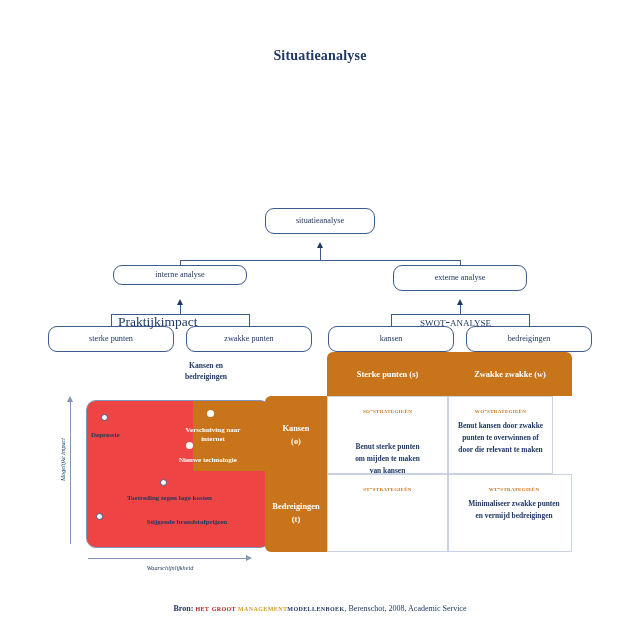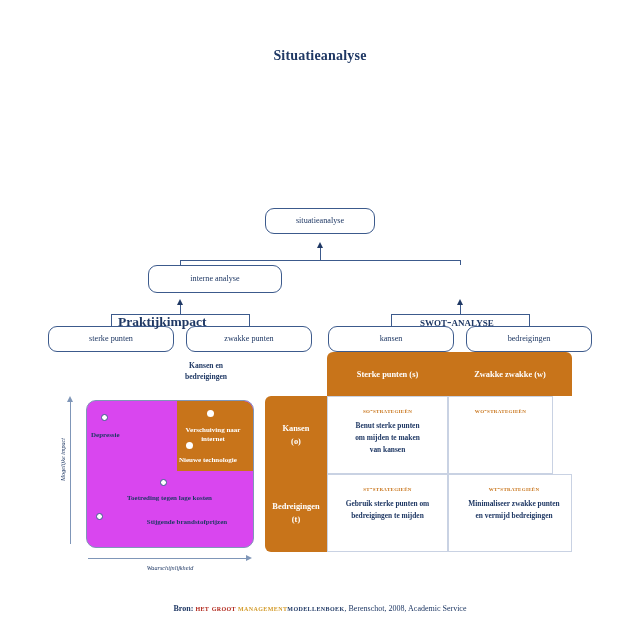--- a/index.html
+++ b/index.html
@@ -9,56 +9,57 @@
     color:#1f3864;position:relative;overflow:hidden;
   }
   .page{position:absolute;inset:0;}
 
   
   .h-main{
     position:absolute;top:48px;left:0;width:640px;text-align:center;
     font-size:14px;font-weight:bold;color:#1f3864;letter-spacing:.2px;
   }
   .h-sec{
-    position:absolute;font-size:13.5px;font-weight:bold;color:#1f3864;
+    position:absolute;font-size:13.5px;font-weight:normal;color:#1f3864;
   }
   .h-left{top:314px;left:118px;}
   .h-right{top:314px;left:420px;font-variant:small-caps;}
 
   
   .tree{position:absolute;top:100px;left:0;width:640px;height:160px;}
   .node{
     position:absolute;box-sizing:border-box;
     border:1px solid #3c5a8c;border-radius:9px;background:#ffffff;
     display:flex;align-items:center;justify-content:center;
     font-size:8.2px;color:#1f3864;text-align:center;line-height:1.1;
   }
   .n-top{left:265px;top:108px;width:110px;height:26px;}
-  .n-int{left:113px;top:165px;width:134px;height:28px;margin-left:35px;}
+  .n-int{left:113px;top:165px;width:134px;height:20px;}
   .n-ext{left:393px;top:165px;width:134px;height:26px;}
   .n-s{left:48px;top:226px;width:126px;height:26px;}
   .n-w{left:186px;top:226px;width:126px;height:26px;}
   .n-o{left:328px;top:226px;width:126px;height:26px;}
   .n-t{left:466px;top:226px;width:126px;height:26px;}
 
   .ln{position:absolute;background:#3c5a8c;}
   .ln-h{height:1px;}
   .ln-v{width:1px;}
   .arw{
     position:absolute;width:0;height:0;
     border-left:3.5px solid transparent;border-right:3.5px solid transparent;
     border-bottom:6px solid #1f3864;
   }
 
   
   .chart{position:absolute;left:48px;top:352px;width:210px;height:230px;}
   .chart-box{
     position:absolute;left:38px;top:48px;width:166px;height:146px;
-    border:1px solid #7f96b8;border-radius:10px;background:#d946ef;
+    border:1px solid #7f96b8;border-radius:10px;background:#ef4444;
     overflow:hidden;
+    padding-left:16px;
   }
   .chart-hot{
     position:absolute;right:0;top:0;width:76px;height:70px;
     background:#c8741a;border-radius:0 9px 0 0;
   }
   .axis-y{position:absolute;left:22px;top:50px;width:1px;height:142px;background:#7f96b8;}
   .axis-y-head{position:absolute;left:18.5px;top:44px;width:0;height:0;
     border-left:3.5px solid transparent;border-right:3.5px solid transparent;
     border-bottom:6px solid #7f96b8;}
   .axis-x{position:absolute;left:40px;top:206px;width:160px;height:1px;background:#7f96b8;}
@@ -133,20 +134,23 @@
 
     <div class="arw" style="left:316.5px;top:142px;"></div>
     <div class="ln ln-v" style="left:320px;top:148px;height:12px;"></div>
     <div class="ln ln-h" style="left:180px;top:160px;width:280px;"></div>
     <div class="ln ln-v" style="left:180px;top:160px;height:5px;"></div>
     <div class="ln ln-v" style="left:460px;top:160px;height:5px;"></div>
 
     <div class="node n-int">
       <span>interne analyse</span>
     </div>
+    <div class="node n-ext">
+      <span>externe analyse</span>
+    </div>
 
     <div class="arw" style="left:176.5px;top:199px;"></div>
     <div class="ln ln-v" style="left:180px;top:205px;height:9px;"></div>
     <div class="ln ln-h" style="left:111px;top:214px;width:138px;"></div>
     <div class="ln ln-v" style="left:111px;top:214px;height:12px;"></div>
     <div class="ln ln-v" style="left:249px;top:214px;height:12px;"></div>
 
     <div class="arw" style="left:456.5px;top:199px;"></div>
     <div class="ln ln-v" style="left:460px;top:205px;height:9px;"></div>
     <div class="ln ln-h" style="left:391px;top:214px;width:138px;"></div>
@@ -211,39 +215,40 @@
 
     <div class="sw-rowhead" style="left:0;top:44px;width:62px;height:78px;border-radius:6px 0 0 0;">
       <span>Kansen</span>
       <span>(o)</span>
     </div>
     <div class="sw-rowhead" style="left:0;top:122px;width:62px;height:78px;border-radius:0 0 0 6px;">
       <span>Bedreigingen</span>
       <span>(t)</span>
     </div>
 
-    <div class="sw-cell" style="left:62px;top:44px;width:121px;height:78px;">
+    <div class="sw-cell" style="left:62px;top:44px;width:121px;height:78px;gap:21px;">
       <div class="ttl">so-strategieën</div>
       <div class="txt">
         <div>Benut sterke punten</div>
           <div>om mijden te maken</div>
           <div>van kansen</div>
       </div>
     </div>
 
     <div class="sw-cell" style="left:183px;top:44px;width:105px;height:78px;">
       <div class="ttl">wo-strategieën</div>
+      <div class="txt">
+        <div>Benut kansen door zwakke</div>
+          <div>punten te overwinnen of</div>
+          <div>door die relevant te maken</div>
+      </div>
     </div>
 
     <div class="sw-cell" style="left:62px;top:122px;width:121px;height:78px;">
       <div class="ttl">st-strategieën</div>
-      <div class="txt">
-        <div>Gebruik sterke punten om</div>
-          <div>bedreigingen te mijden</div>
-      </div>
     </div>
 
     <div class="sw-cell" style="left:183px;top:122px;width:124px;height:78px;padding-left:8px;">
       <div class="ttl">wt-strategieën</div>
       <div class="txt">
         <div>Minimaliseer zwakke punten</div>
           <div>en vermijd bedreigingen</div>
       </div>
     </div>
   </div>

